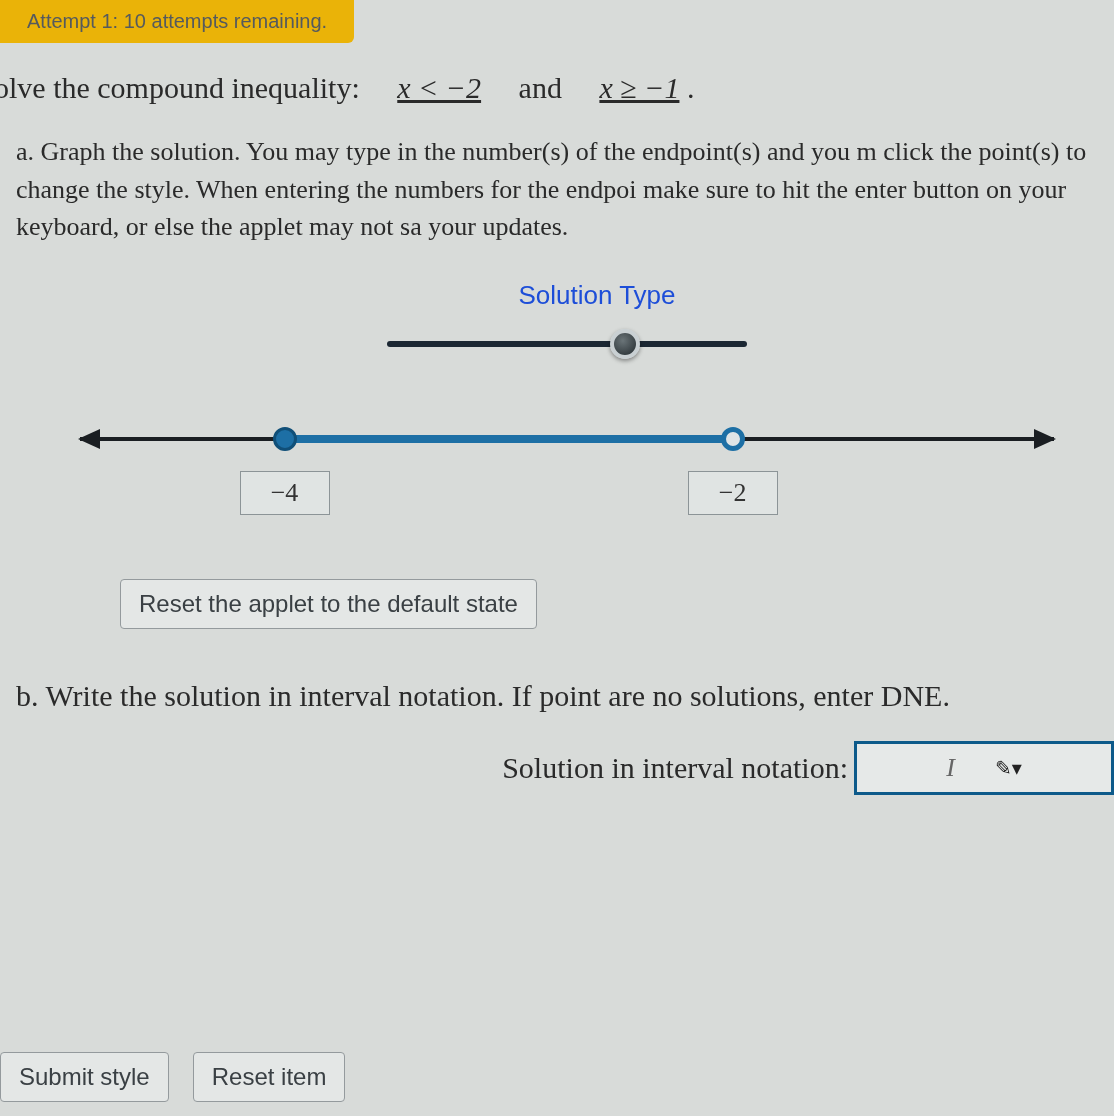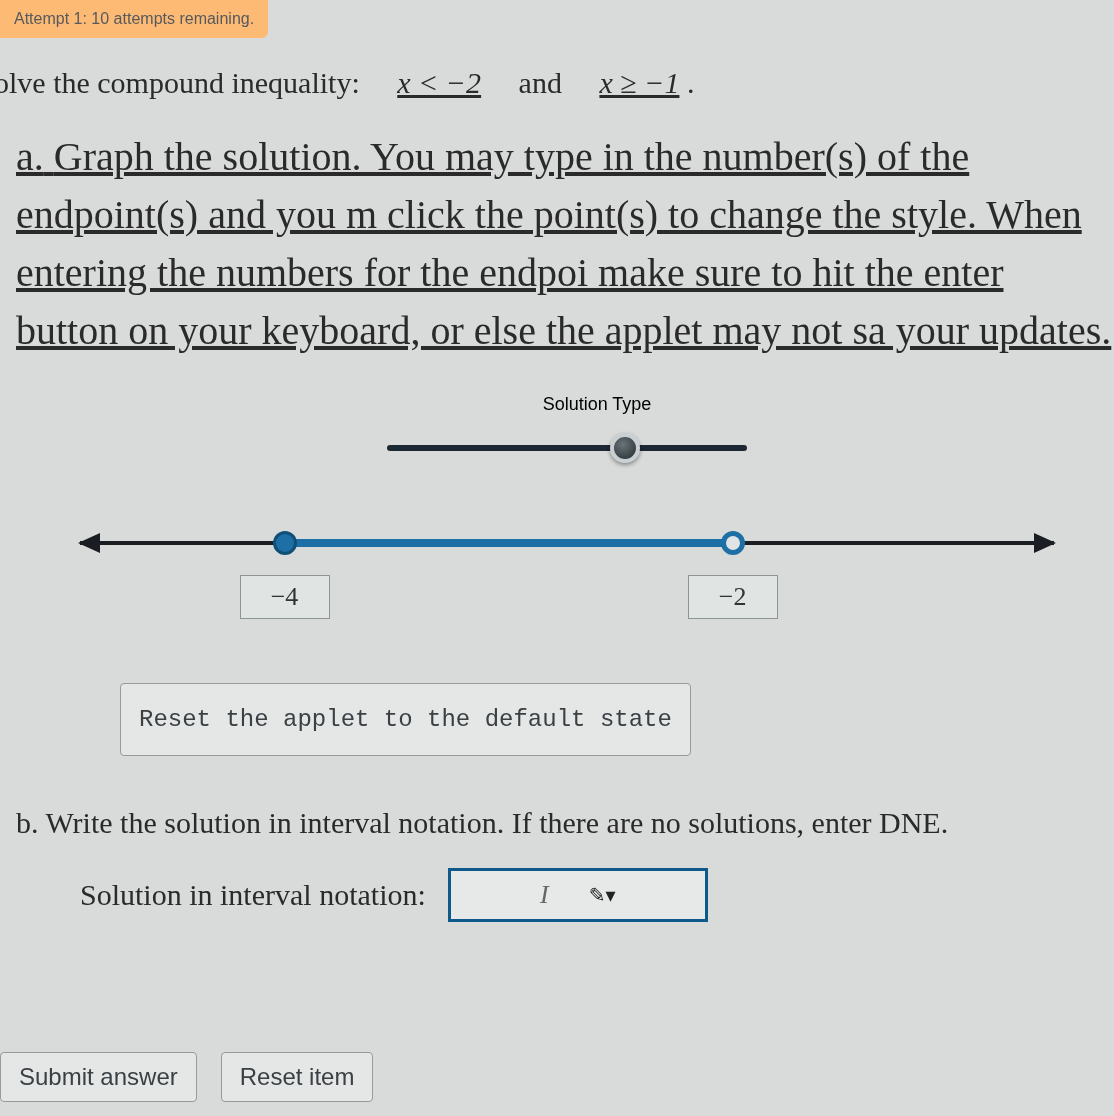--- a/index.html
+++ b/index.html
@@ -6,50 +6,49 @@
   body {
     font-family: Georgia, 'Times New Roman', serif;
     background: #d8dbd9;
     width: 1114px;
     height: 1116px;
     overflow: hidden;
     color: #2a2a2a;
     position: relative;
   }
   .attempt-banner {
-    background: #fdba74;
+    background: #eab308;
     color: #555a5e;
     font-family: Arial, Helvetica, sans-serif;
-    font-size: 16px;
-    padding: 10px 14px;
+    font-size: 20px;
+    padding: 10px 27px;
     display: inline-block;
     border-bottom-right-radius: 6px;
   }
   .problem-stmt {
     font-size: 30px;
     padding: 28px 0 28px 0;
     margin-left: -6px;
     color: #2a2a2a;
   }
   .math { font-style: italic; font-family: 'Times New Roman', serif; text-decoration: underline; }
   .part {
-    font-size: 40px;
+    font-size: 26px;
     line-height: 1.45;
     padding: 0 0 14px 16px;
-    text-decoration: underline;
   }
   .part-letter { display:inline; }
   .applet-area {
     padding: 20px 40px 10px 60px;
   }
   .sol-type-label {
     text-align: center;
     font-family: Arial, Helvetica, sans-serif;
-    font-size: 18px;
-    color: #000000;
+    font-size: 26px;
+    color: #1d4ed8;
     margin-bottom: 8px;
     margin-left: 60px;
   }
   .slider-wrap {
     position: relative;
     height: 50px;
     width: 360px;
     margin: 0 auto 40px auto;
   }
   .slider-track {
@@ -135,40 +134,41 @@
     font-size: 26px;
     color: #333;
     width: 90px;
     text-align: center;
   }
   .tickbox.t1 { left: 21%; }
   .tickbox.t2 { left: 67%; }
   .reset-btn {
     display: inline-block;
     margin: 40px 0 20px 60px;
-    padding: 22px 18px;
-    font-family: Liberation Mono, monospace;
+    padding: 10px 18px;
+    font-family: Liberation Sans, sans-serif;
     font-size: 24px;
     color: #3a4044;
     background: #e4e7e6;
     border: 1px solid #949a9d;
     border-radius: 4px;
     cursor: pointer;
   }
   .part-b {
     font-size: 30px;
     padding: 16px 0 24px 16px;
     line-height: 1.4;
   }
   .answer-row {
     display: flex;
     align-items: center;
-    gap: 22px;
+    gap: 6px;
     padding-left: 80px;
     font-size: 30px;
+    justify-content: flex-end;
   }
   .answer-input {
     border: 3px solid #0d5a8a;
     background: #e6e9e8;
     width: 260px;
     height: 54px;
     font-family: 'Times New Roman', serif;
     font-size: 26px;
     text-align: center;
     color: #666;
@@ -240,30 +240,30 @@
     <input class="tickbox t1" value="−4" style="">
     <input class="tickbox t2" value="−2" style="">
   </div>
 
   <div style="height:40px"></div>
   <button class="reset-btn">Reset the applet to the default state</button>
 </div>
 
 <div class="part-b">
   <span class="part-letter">b.</span>
-  <span> Write the solution in interval notation. If there are no solutions, enter DNE.</span>
+  <span> Write the solution in interval notation. If point are no solutions, enter DNE.</span>
 </div>
 
 <div class="answer-row">
   <span>Solution in interval notation:</span>
   <div class="answer-input">
     <span>I</span>
     <span class="pen">✎▾</span>
   </div>
 </div>
 
 <div class="bottom-row">
-  <button class="btn">Submit answer</button>
+  <button class="btn">Submit style</button>
   <button class="btn">Reset item</button>
 </div>
 
 
 
 
 </body></html>

